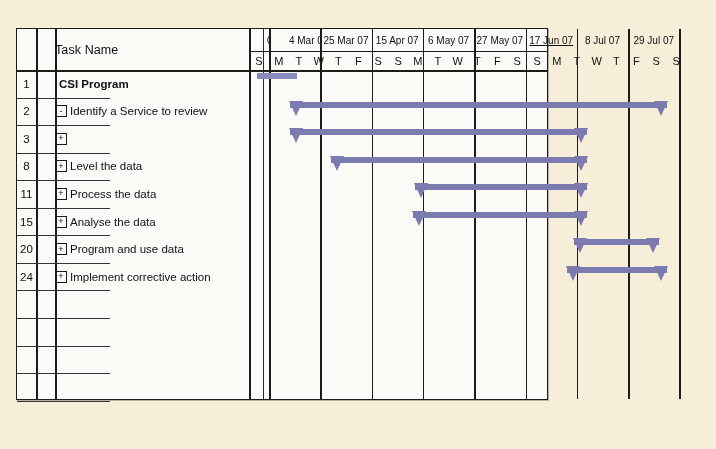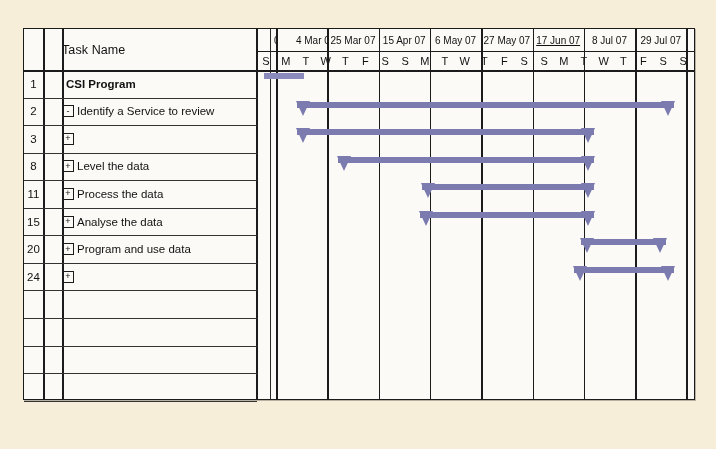--- a/index.html
+++ b/index.html
@@ -10,22 +10,22 @@
   }
   body {
     background: #f7eed9;
     font-family: "Liberation Sans", sans-serif;
     -webkit-font-smoothing: antialiased;
   }
 
   
   #gantt-frame {
     position: absolute;
-    left: 23px; top: 28px;
-    width: 672px; height: 372px;
+    left: 16px; top: 28px;
+    width: 532px; height: 372px;
     background: #fbfaf7;
     box-sizing: border-box;
     border: 1.5px solid #1b1b1b;
     box-shadow: 1px 1px 0 rgba(0,0,0,0.25);
   }
 
   
   .vline {
     position: absolute;
     top: 0; bottom: 0;
@@ -258,20 +258,21 @@
         <span class="toggle">
           <span>+</span>
         </span>
         <span>Program and use data</span>
       </div>
       <div class="row-id" style="top: 233.85px; height: 27.55px;">24</div>
       <div class="row-task" style="top: 233.85px; height: 27.55px;">
         <span class="toggle">
           <span>+</span>
         </span>
+        <span>Implement corrective action</span>
       </div>
       <div class="row-id" style="top: 261.4px; height: 27.55px;"></div>
       <div class="row-task" style="top: 261.4px; height: 27.55px;">
         <span></span>
       </div>
       <div class="row-id" style="top: 288.95px; height: 27.55px;"></div>
       <div class="row-task" style="top: 288.95px; height: 27.55px;">
         <span></span>
       </div>
       <div class="row-id" style="top: 316.5px; height: 27.55px;"></div>

